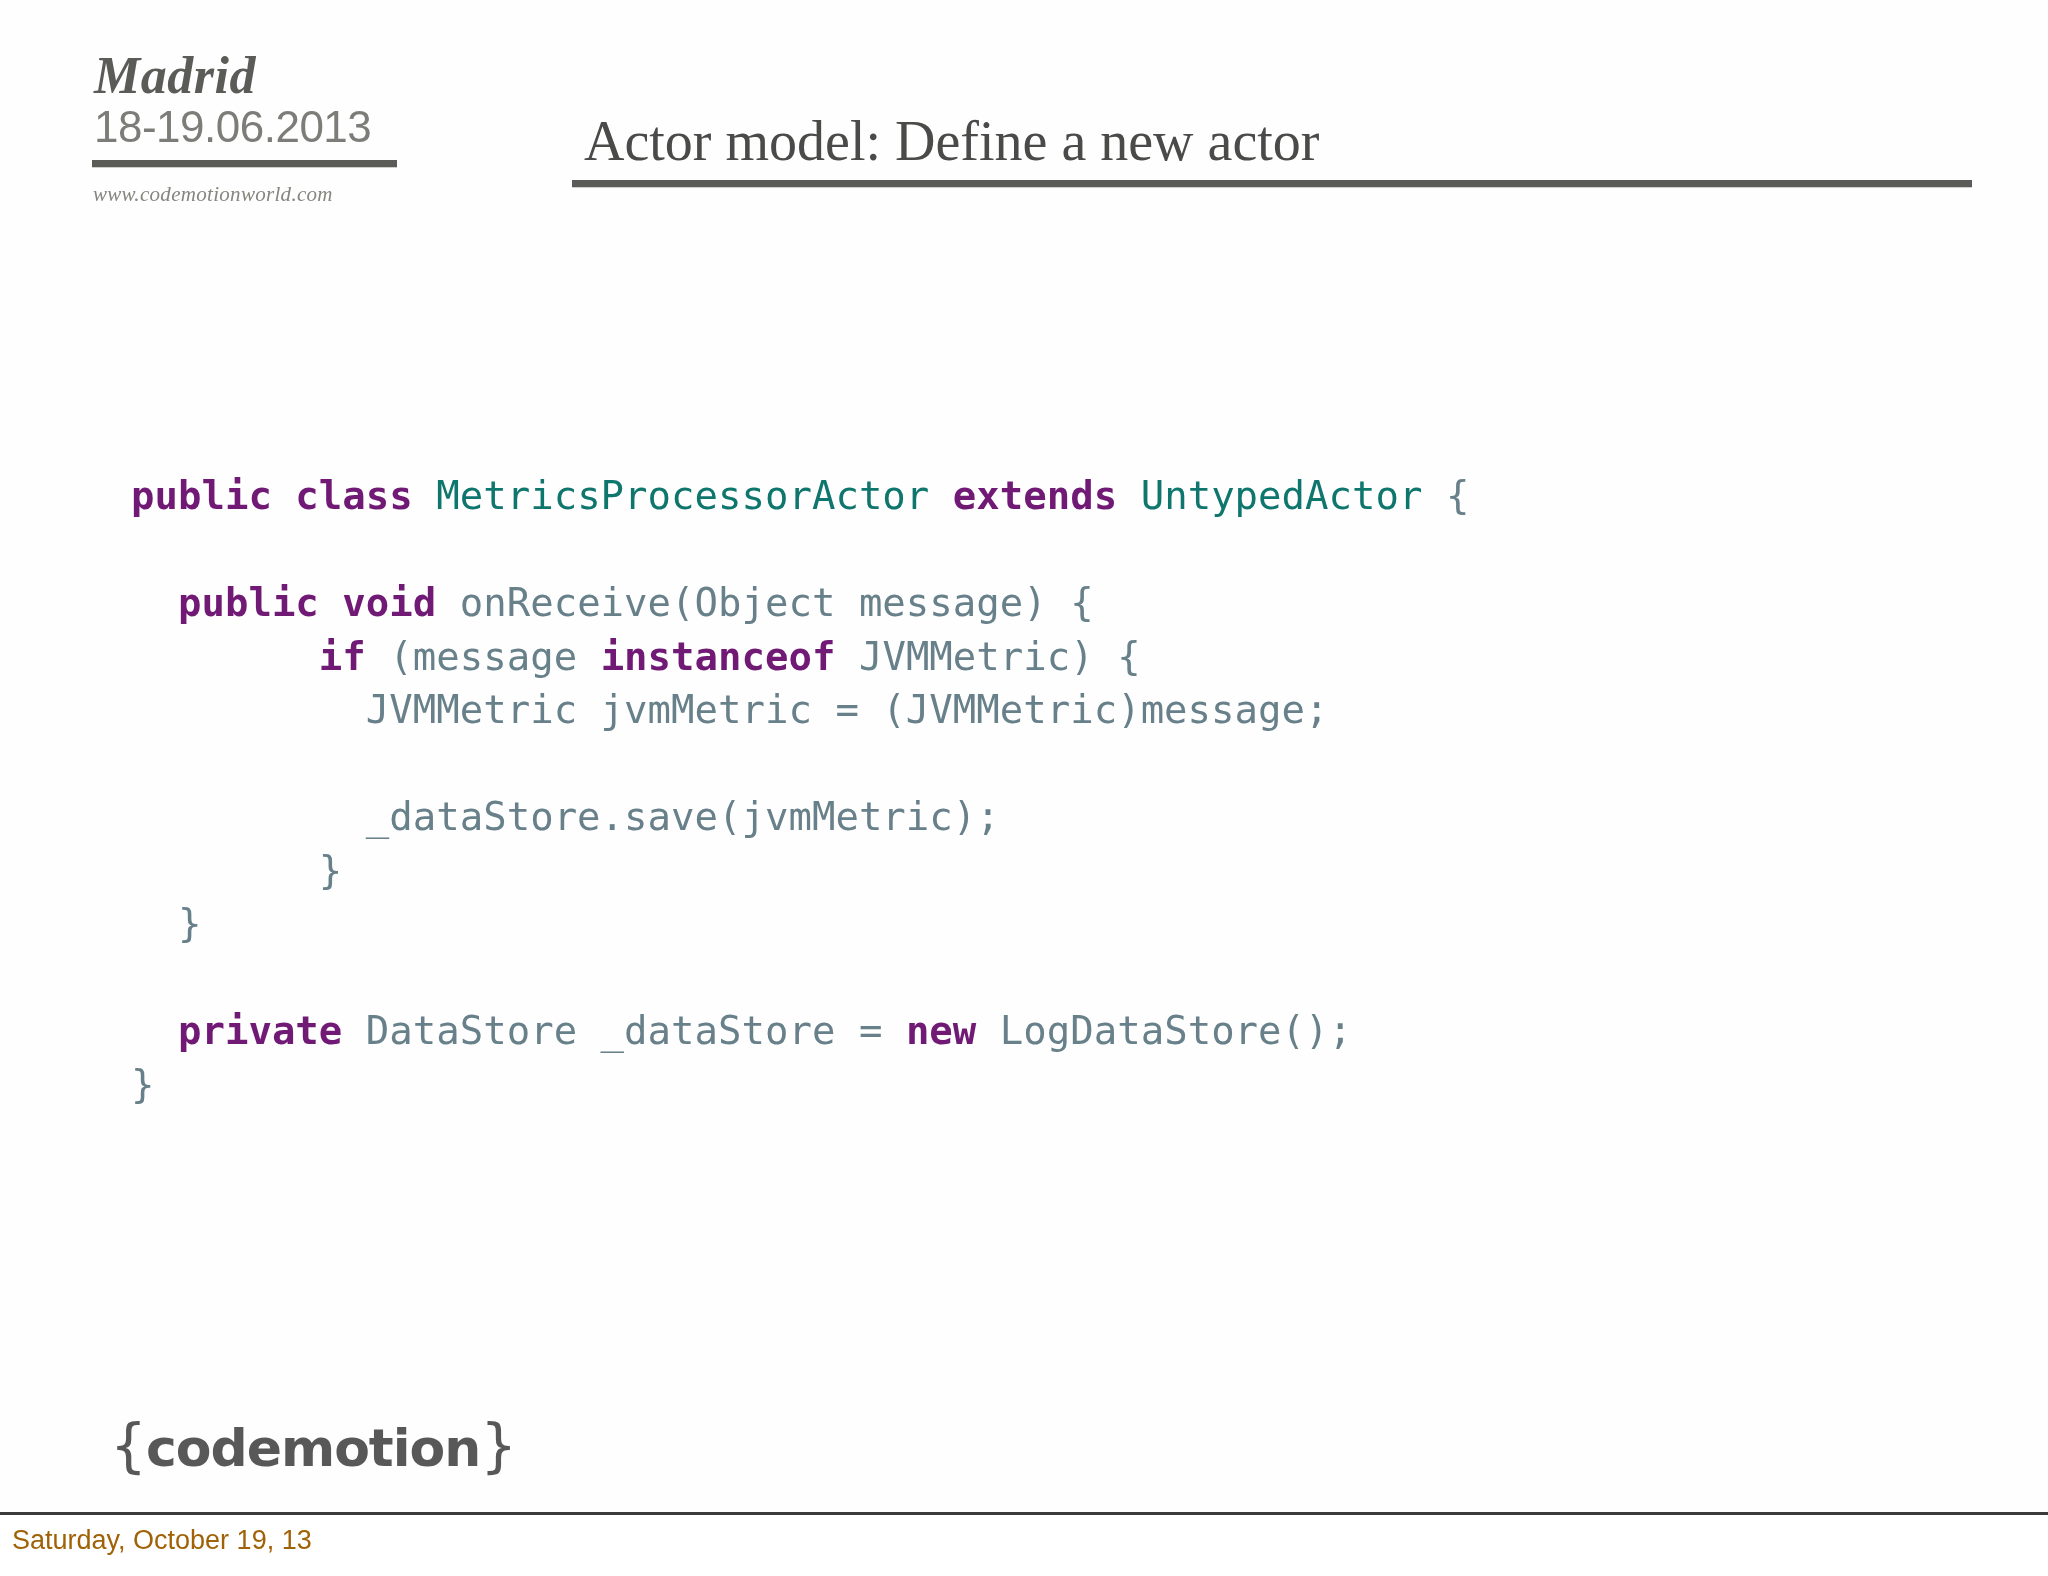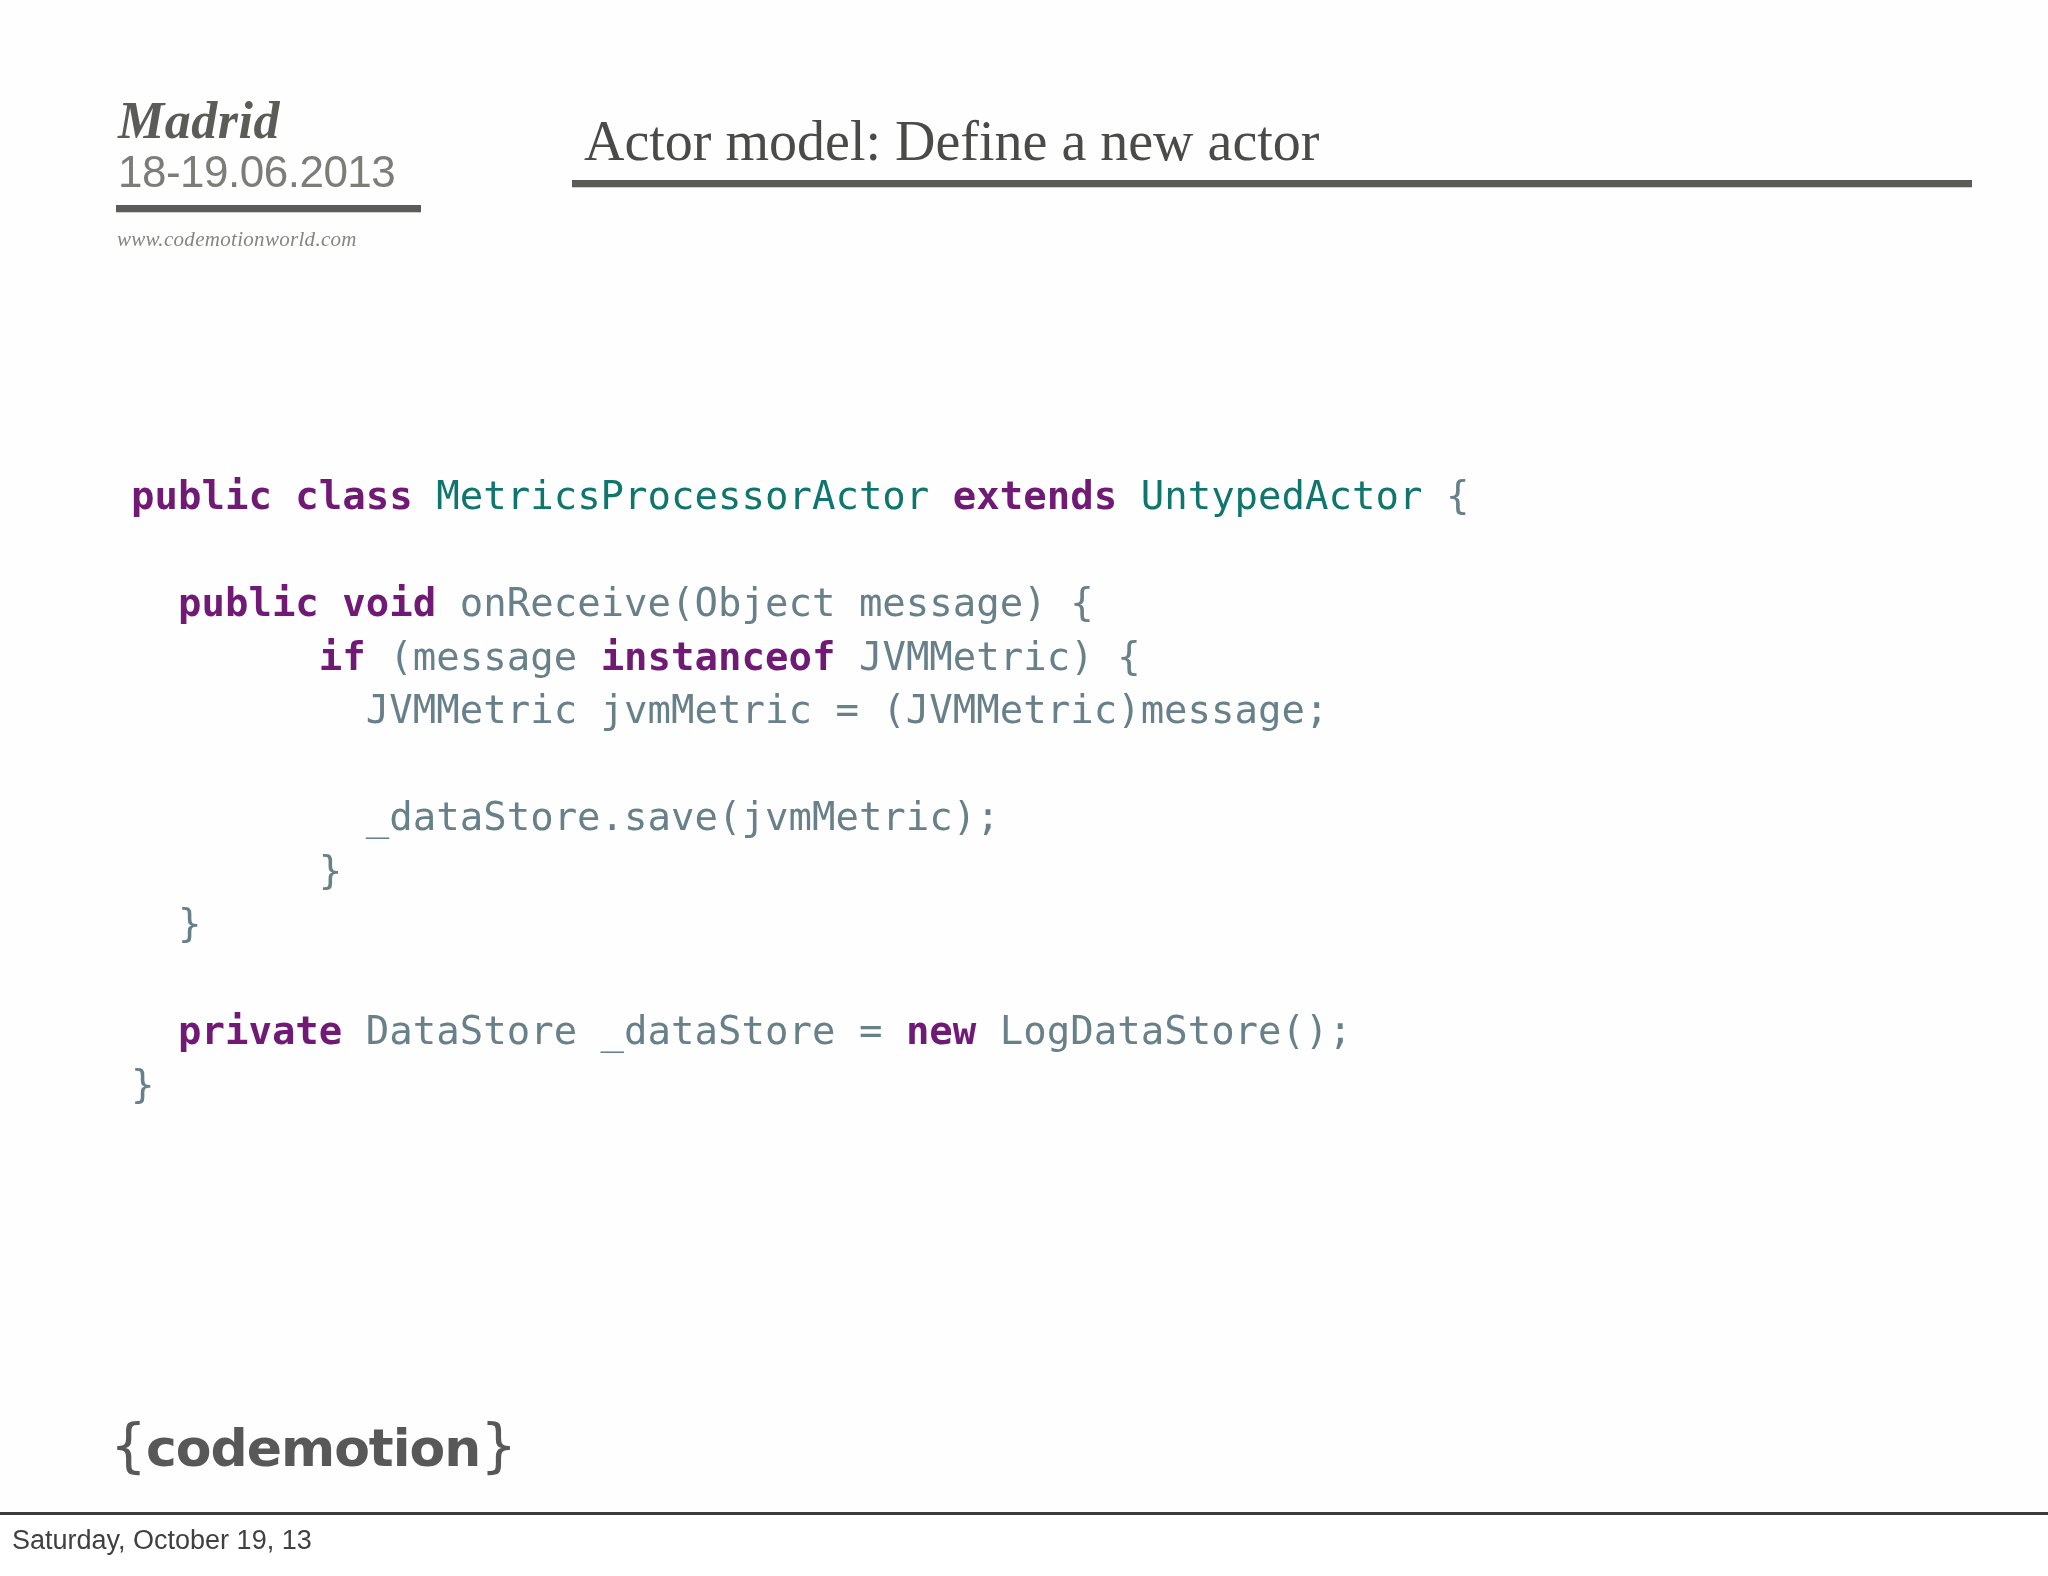--- a/index.html
+++ b/index.html
@@ -22,24 +22,23 @@
     top: 0;
     width: 2048px;
     height: 1512px;
     background: #fefefe;
     overflow: hidden;
   }
 
   
   .logo-block {
     position: absolute;
-    left: 116px;
+    left: 92px;
     top: 50px;
     width: 420px;
-    margin-top: 45px;
   }
   .logo-madrid {
     font-family: "Liberation Serif", serif;
     font-style: italic;
     font-weight: bold;
     font-size: 52px;
     letter-spacing: 0.5px;
     color: #5b5b57;
     line-height: 1.0;
     margin: 0 0 2px 2px;
@@ -139,21 +138,21 @@
     width: 2048px;
     height: 3px;
     background: #3b3b3b;
   }
   .footer-date {
     position: absolute;
     left: 12px;
     top: 1525px;
     font-family: "Liberation Sans", sans-serif;
     font-size: 27px;
-    color: #404040;
+    color: #a16207;
   }
 </style>
 </head>
 <body>
 
 <div class="slide">
 
   <div class="logo-block">
     <div class="logo-madrid">Madrid</div>
     <div class="logo-dates">18-19.06.2013</div>

